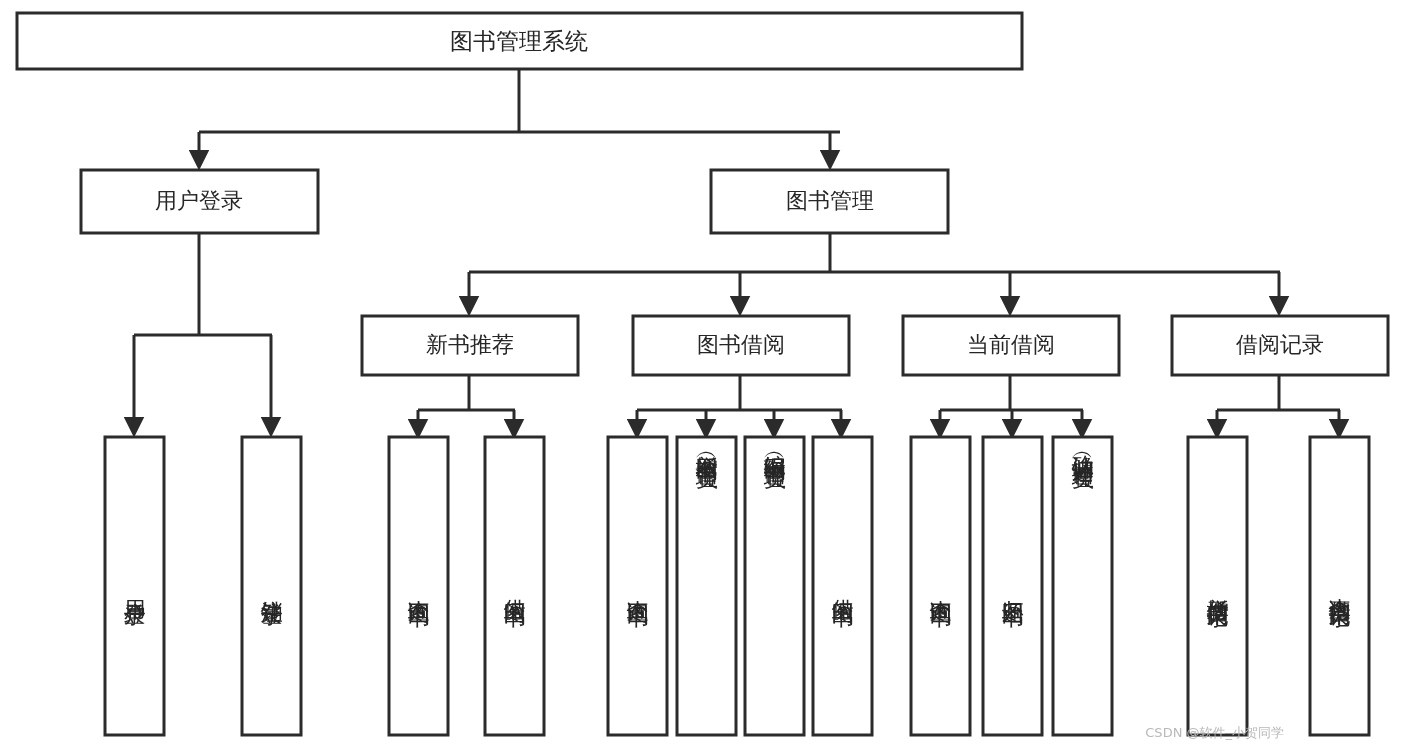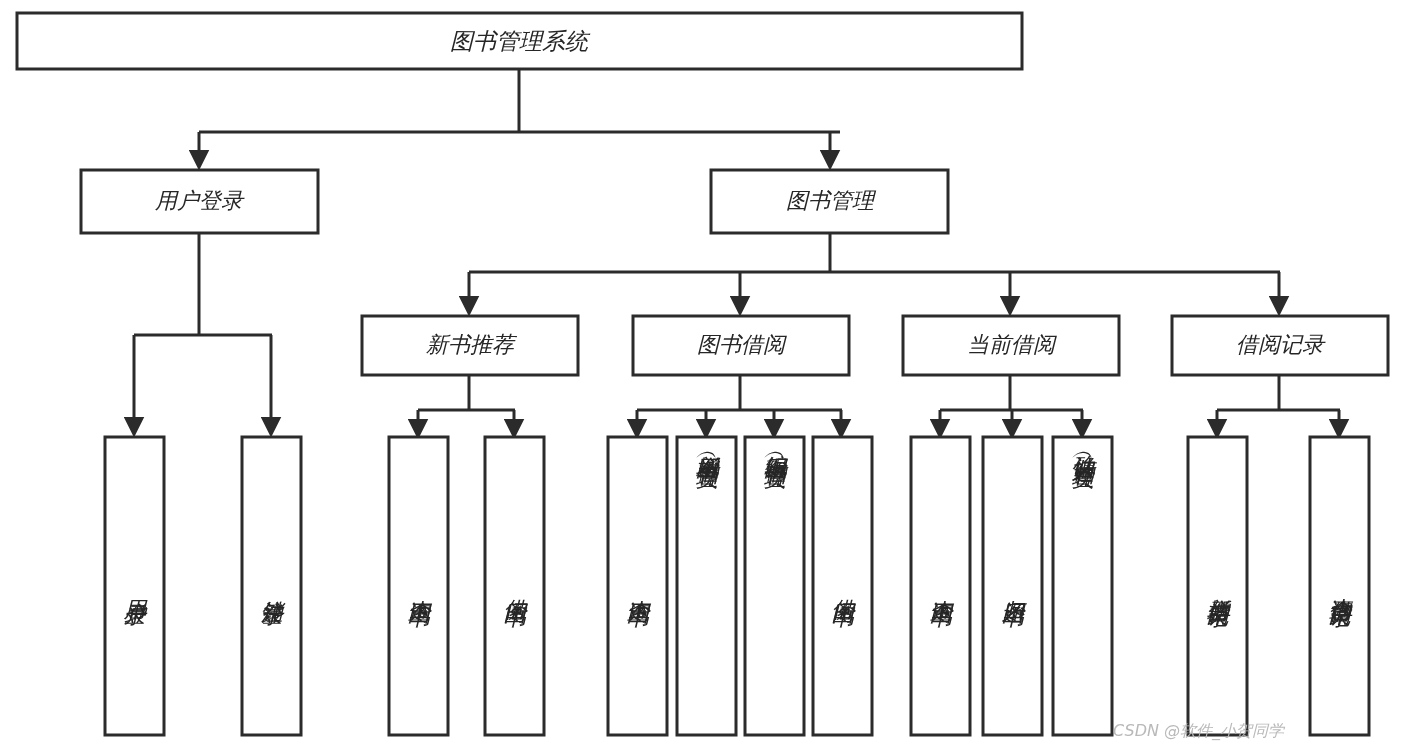--- a/index.html
+++ b/index.html
@@ -11,21 +11,20 @@
     width: 1405px;
     height: 747px;
     font-family: "DejaVu Sans", "Liberation Sans", sans-serif;
     overflow: hidden;
     position: relative;
   }
   #diagram-root {
     position: relative;
     width: 1292px;
     height: 747px;
-    font-style: italic;
   }
   svg.diagram {
     position: absolute;
     left: 0;
     top: 0;
     width: 1405px;
     height: 747px;
   }
   .node-box {
     fill: #ffffff;
@@ -71,21 +70,21 @@
   }
   .arrow-head {
     fill: #2b2b2b;
     stroke: none;
   }
   .watermark {
     position: absolute;
     right: 8px;
     bottom: 5px;
     font-family: "DejaVu Sans", "Liberation Sans", sans-serif;
-    font-size: 16px;
+    font-size: 13px;
     color: #b9b9b9;
     white-space: nowrap;
     user-select: none;
   }
 </style>
 </head>
 <body>
 
 <div id="diagram-root">
 

